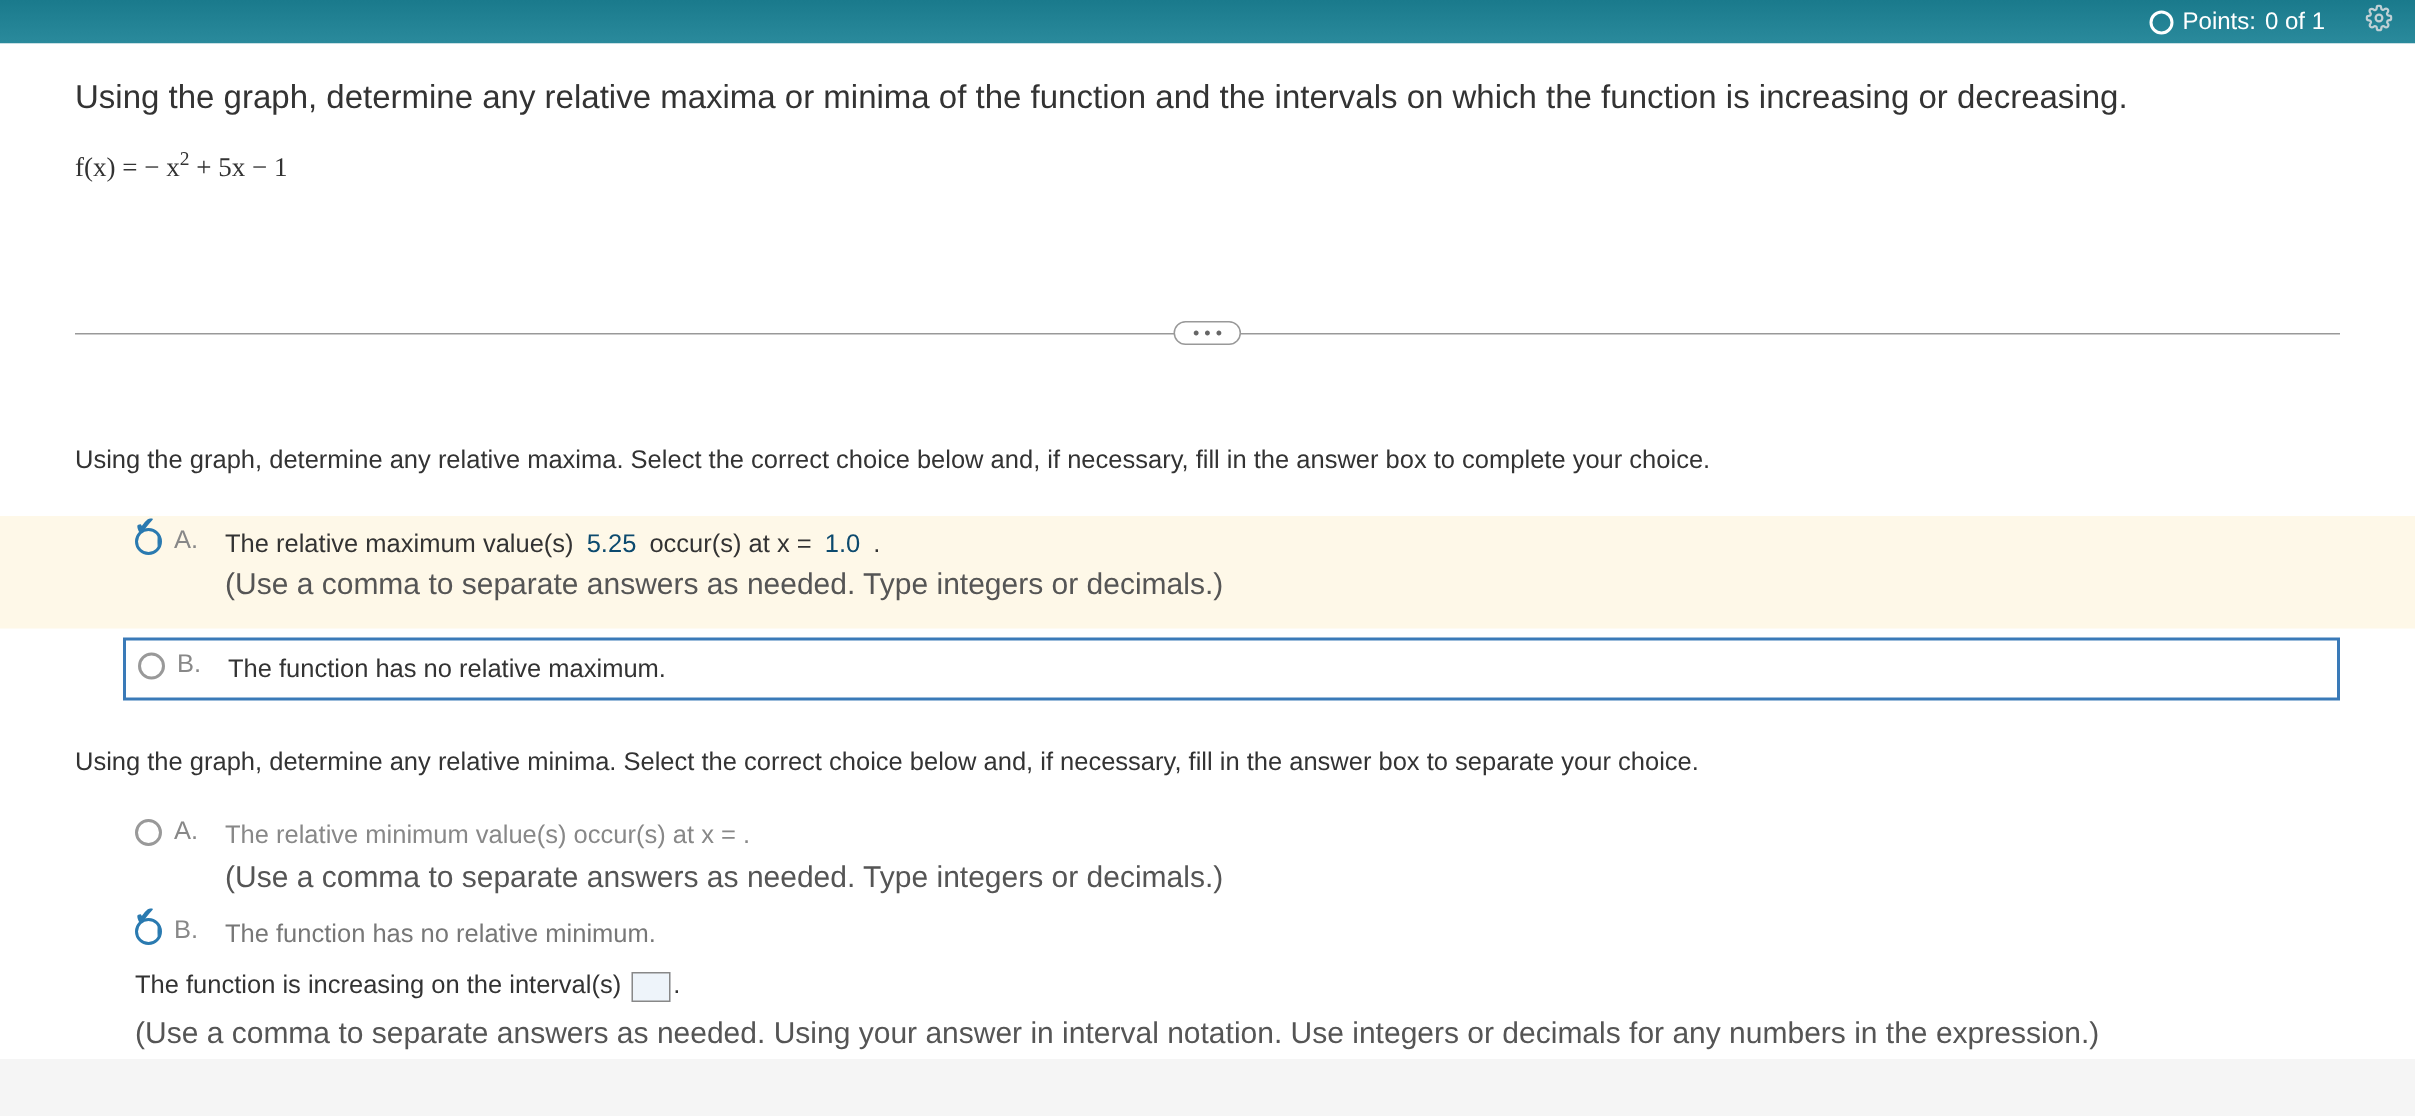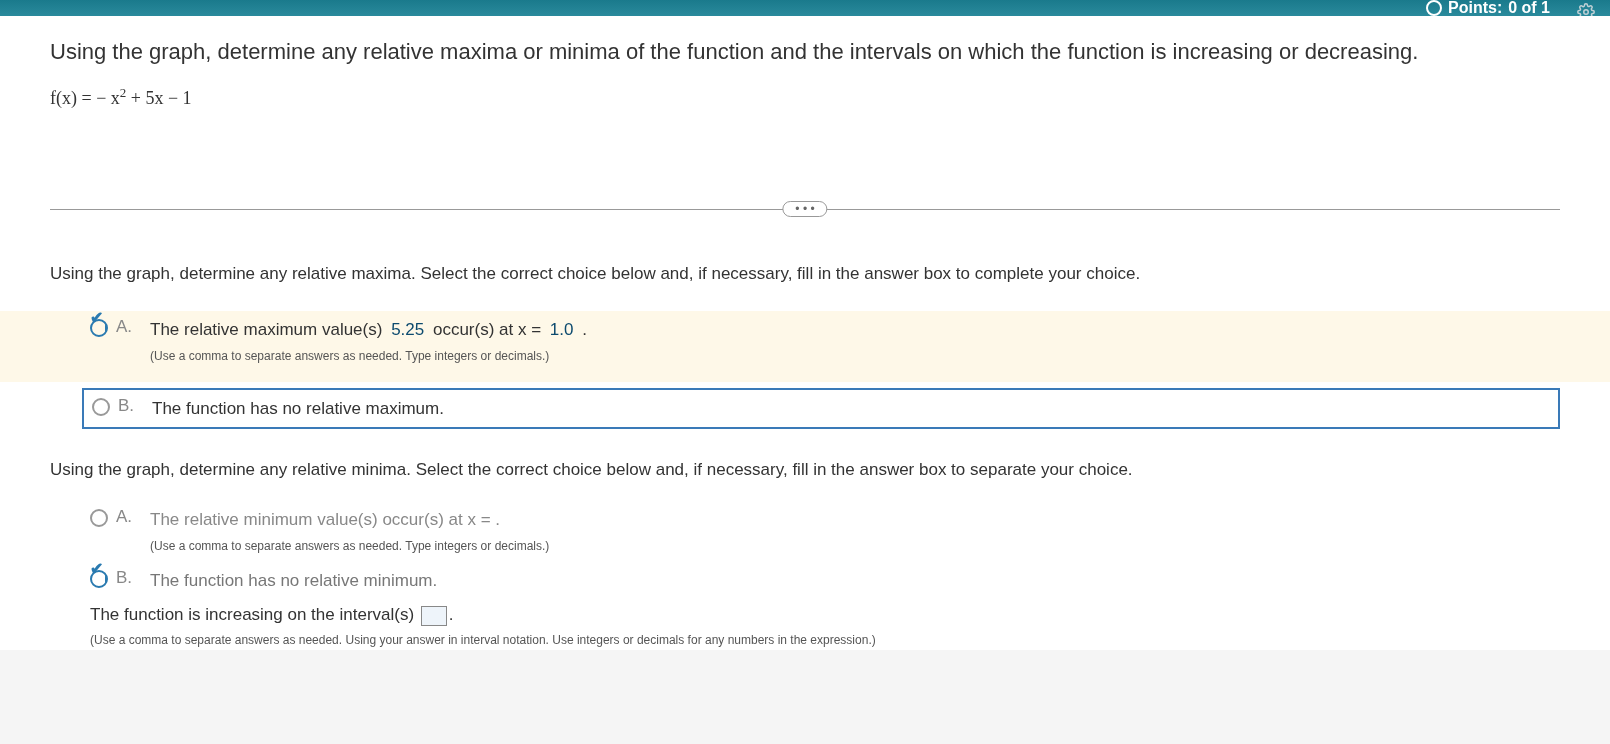--- a/index.html
+++ b/index.html
@@ -9,27 +9,26 @@
     }
     body {
       font-family: Arial, Helvetica, sans-serif;
       background: #f5f5f5;
       width: 1610px;
       height: 744px;
       overflow: hidden;
     }
     .header-bar {
       background: linear-gradient(to bottom, #1a7a8c, #2a8a9c);
-      height: 16px;
+      height: 29px;
       display: flex;
       align-items: center;
       justify-content: flex-end;
       padding-right: 60px;
       position: relative;
-      font-weight: bold;
     }
     .points-badge {
       display: flex;
       align-items: center;
       gap: 6px;
       color: #fff;
       font-size: 16px;
     }
     .circle-icon {
       width: 16px;
@@ -81,21 +80,21 @@
       border: 1px solid #999;
       border-radius: 10px;
       padding: 0 12px;
       font-size: 12px;
       color: #666;
       top: 2px;
     }
     .sub-prompt {
       font-size: 17px;
       color: #333;
-      margin-top: 42px;
+      margin-top: 62px;
       line-height: 1.5;
     }
     .choices {
       margin-top: 24px;
       padding-left: 40px;
     }
     .choice-row {
       display: flex;
       align-items: flex-start;
       margin-bottom: 8px;
@@ -141,21 +140,21 @@
       flex: 1;
       line-height: 1.5;
     }
     .answer-value {
       color: #0c4a6e;
       padding: 0 4px;
       text-align: right;
     }
     .hint-text {
       color: #555;
-      font-size: 12px;
+      font-size: 20px;
     }
     .selected-box {
       border: 2px solid #3a7ab8;
       padding: 6px 8px;
       margin-top: 6px;
       margin-left: -8px;
       margin-right: 0;
     }
     .highlight-row {
       background: #fef8e8;

